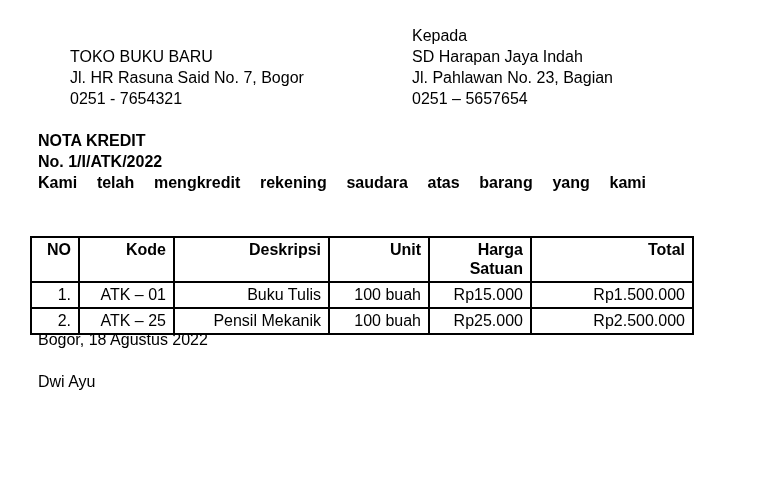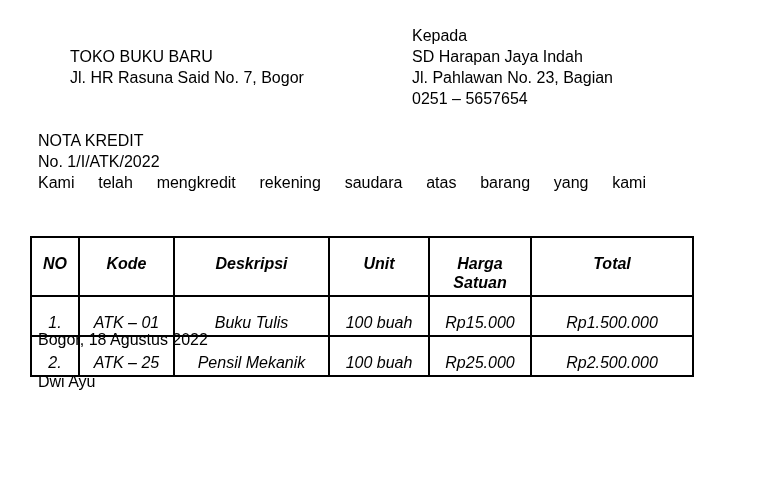--- a/index.html
+++ b/index.html
@@ -13,21 +13,21 @@
   .page {
     position: relative;
     width: 768px; height: 497px;
     background: #ffffff;
   }
   .txt {
     font-size: 16px;
     line-height: 21px;
     white-space: nowrap;
   }
-  .bold { font-weight: normal; }
+  .bold { font-weight: bold; }
 
   .sender-block   { position: absolute; left: 38px;  top: 46px; margin-left: 32px;  }
   .recipient-block{ position: absolute; left: 412px; top: 25px;  }
 
   .nota-block { position: absolute; left: 38px; top: 130px; width: 608px; }
   .nota-block .just {
     text-align: justify;
     text-align-last: justify;
     white-space: normal;
   }
@@ -35,25 +35,24 @@
   .items-table {
     position: absolute; left: 30px; top: 236px;
     border-collapse: collapse;
     table-layout: fixed;
     width: 662px;
   }
   .items-table th, .items-table td {
     border: 2px solid #000000;
     font-size: 16px;
     line-height: 19px;
-    padding: 16px 7px 3px 7px;
-    text-align: center;
+    padding: 2px 7px 3px 7px;
+    text-align: right;
     vertical-align: top;
     overflow: hidden;
-    font-style: italic;
   }
   .items-table th { font-weight: bold; height: 41px; }
   .items-table td { height: 25px; white-space: nowrap; }
   .col-no    { width: 48px;  }
   .col-kode  { width: 95px;  }
   .col-desk  { width: 155px; }
   .col-unit  { width: 100px; }
   .col-harga { width: 102px; }
   .col-total { width: 162px; }
 
@@ -61,20 +60,21 @@
   .footer-gap { height: 21px; }
 </style>
 </head>
 <body>
 
 <div class="page">
 
   <div class="sender-block">
     <div class="txt">TOKO BUKU BARU</div>
     <div class="txt">Jl. HR Rasuna Said No. 7, Bogor</div>
+    <div class="txt">0251 - 7654321</div>
   </div>
 
   <div class="recipient-block">
     <div class="txt">Kepada</div>
     <div class="txt">SD Harapan Jaya Indah</div>
     <div class="txt">Jl. Pahlawan No. 23, Bagian</div>
     <div class="txt">0251 – 5657654</div>
   </div>
 
   <div class="nota-block">

